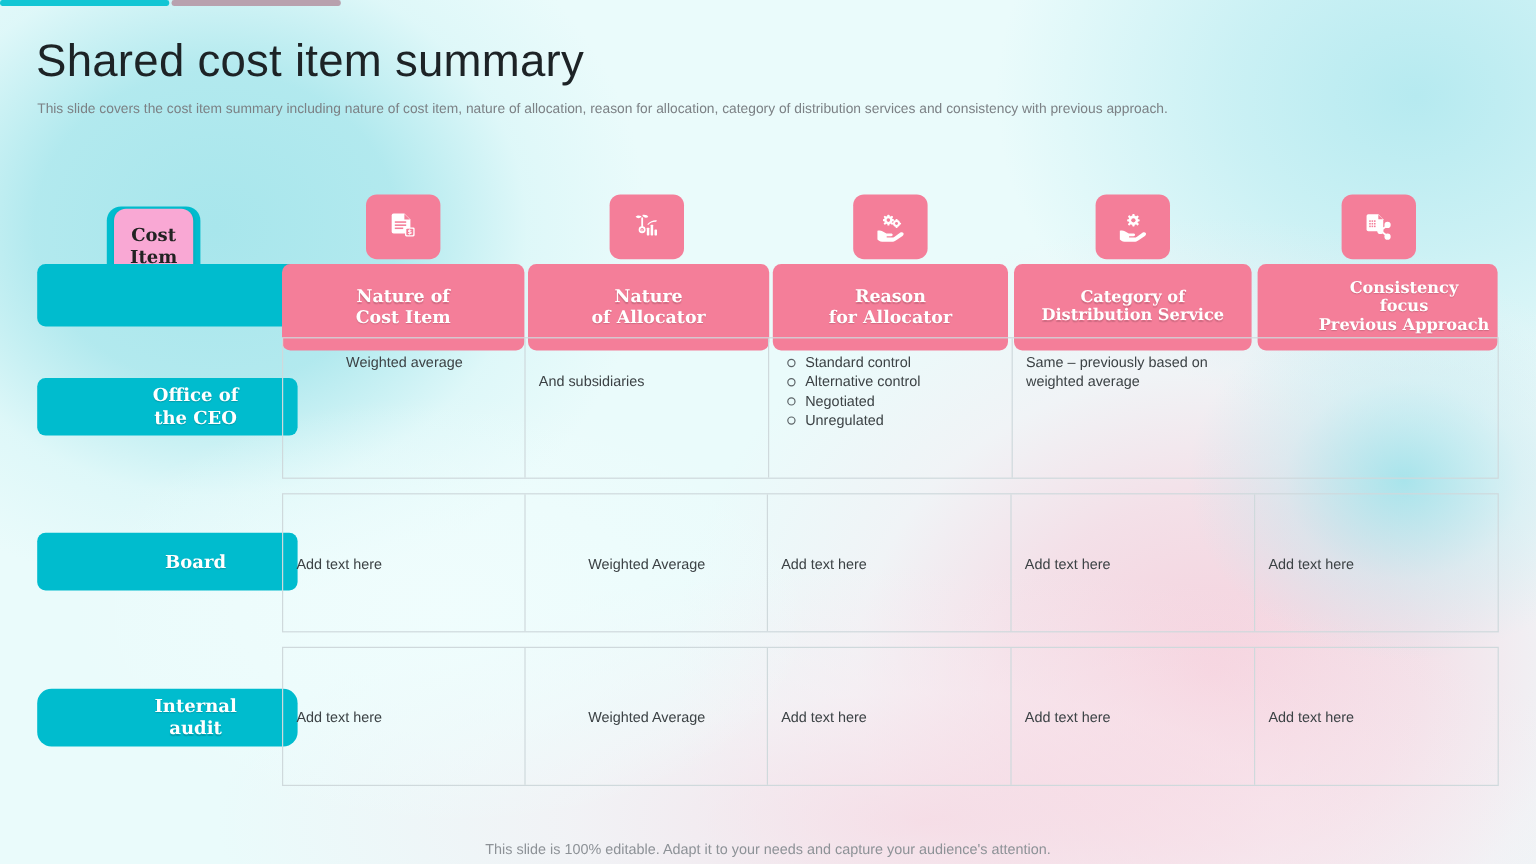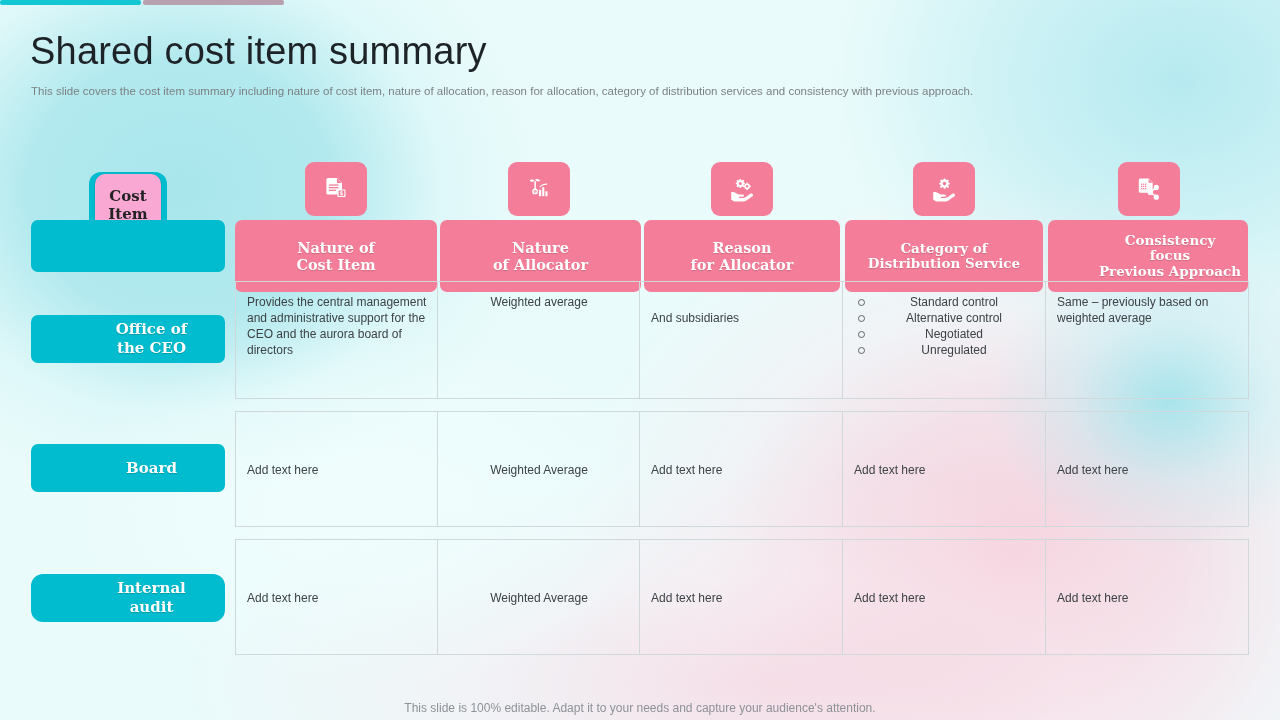--- a/index.html
+++ b/index.html
@@ -82,21 +82,21 @@
     background: #f9a8d4; border-radius: 10px;
     display: flex; align-items: center; justify-content: center;
     box-shadow: 0 1px 3px rgba(0,0,0,0.10);
   }
   #cost-item-label {
     font-family: "DejaVu Serif", serif;
     font-size: 15px; font-weight: 700; color: #222; text-align: center;
     line-height: 18px;
   }
   .rail-pill {
-    position: absolute; left: 31px; width: 194px;
+    position: absolute; left: 31px; width: 217px;
     background: #00bcce; border-radius: 7px;
     display: flex; align-items: center; justify-content: center;
     color: #ffffff; text-align: center;
     font-family: "DejaVu Serif", serif;
     font-weight: 700; font-size: 15px; line-height: 19px;
     text-shadow: 0 1px 1px rgba(0,0,0,0.18);
     padding-left: 47px;
   }
   #rail-head  { top: 220px; height: 52px; }
   #rail-ceo   { top: 315px; height: 48px; }
@@ -136,21 +136,21 @@
     position: relative;
     padding: 12px 10px 10px 11px;
     font-size: 12px; color: #3c4245; line-height: 16px;
     border-right: 1px solid #cfd9dc;
     overflow: hidden;
   }
   .cell:last-child { border-right: none; }
   .c1 { width: 202px; }
   .c2 { width: 202px; text-align: center; }
   .c3 { width: 203px; }
-  .c4 { width: 203px; text-align: center; }
+  .c4 { width: 203px; }
   .c5 { width: 202px; }
 
   .row.centered .cell { display: flex; align-items: center; }
   .row.centered .c2   { justify-content: center; }
 
   .bullets { list-style: none; }
   .bullets li {
     position: relative; padding-left: 19px; line-height: 16px;
     margin-bottom: 0px;
   }
@@ -347,21 +347,20 @@
 </div>
 <div class="col-head tight" style="left:1048px; width:200px; height:72px;padding-left:48px;">
   <div>
     <span>Consistency</span><br>
     <span>focus</span><br>
     <span>Previous Approach</span>
   </div>
 </div>
 
 <div class="row" id="row-1">
-  <div class="cell c1">Provides  the  central  management  and  administrative  support for  the  CEO and the aurora  board  of  directors</div>
   <div class="cell c2">Weighted average</div>
   <div class="cell c3">
     <br>
     <span>And subsidiaries</span>
   </div>
   <div class="cell c4">
     <ul class="bullets">
       <li>Standard control</li>
       <li>Alternative  control</li>
       <li>Negotiated</li>

